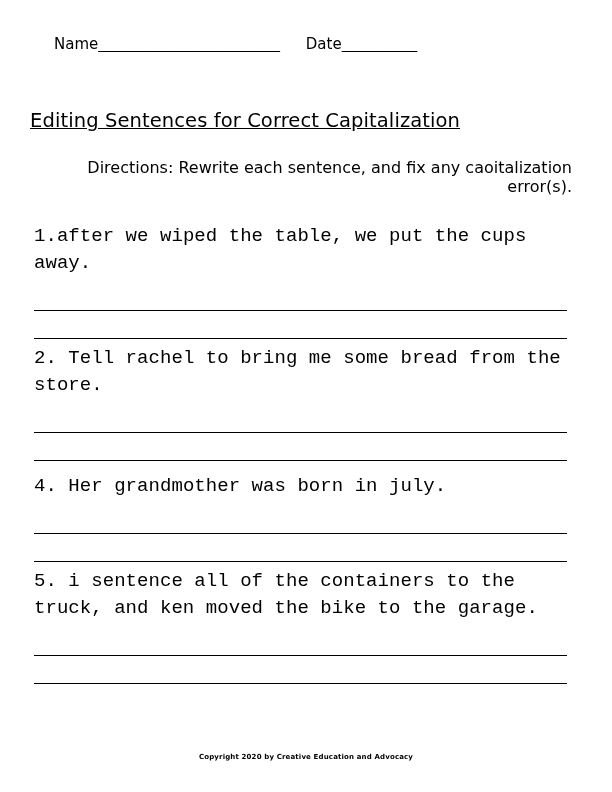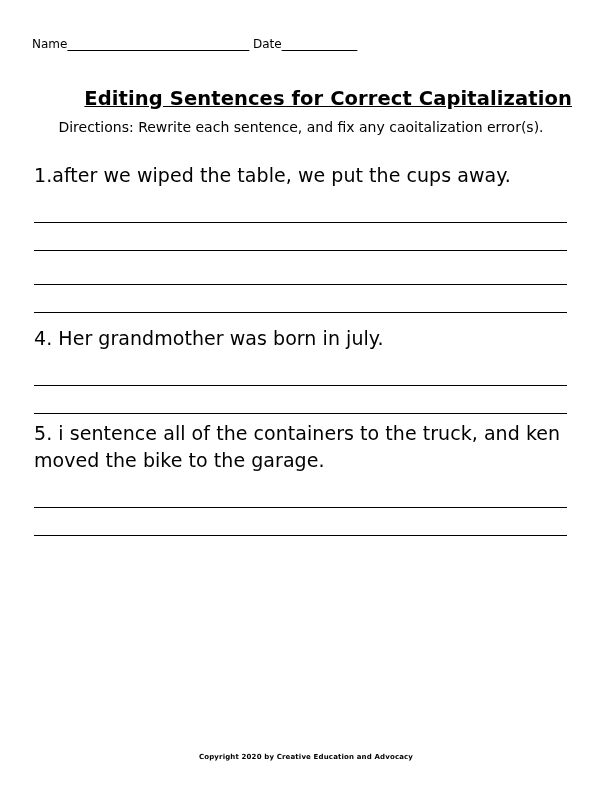--- a/index.html
+++ b/index.html
@@ -23,45 +23,46 @@
   }
 
   
   .namedate {
     font-size: 13.5px;
     letter-spacing: 0px;
     white-space: nowrap;
     margin: 5px 0 0 2px;
     font-family: "DejaVu Sans", sans-serif;
   }
-  .namedate .lbl { font-size: 12px; }
+  .namedate .lbl { font-size: 15px; margin-left: 22px; }
   .namedate .rule { letter-spacing: -0.5px; }
 
   
   .title {
-    text-align: right;
+    text-align: left;
     font-size: 19.5px;
-    font-weight: bold;
+    font-weight: normal;
     text-decoration: underline;
-    margin-top: 36px;
+    margin-top: 56px;
     letter-spacing: 0.1px;
   }
   .directions {
-    text-align: center;
-    font-size: 14px;
-    margin-top: 9px;
+    text-align: right;
+    font-size: 16px;
+    margin-top: 26px;
     letter-spacing: 0px;
   }
 
   
   .items {
     margin-top: 27px;
   }
   .item {
     margin-bottom: 0px;
+    font-family: Liberation Mono, monospace;
   }
   .sentence {
     font-size: 19px;
     line-height: 1.42;
     margin: 0 0 6px 4px;
     letter-spacing: 0.05px;
     font-weight: 400;
   }
   .answer-lines {
     margin: 0 0 0 4px;
@@ -104,20 +105,21 @@
       <div class="sentence"><span>1.</span><span>after we wiped the table, we put the cups away.</span></div>
       <div class="answer-lines">
         <div class="aline"></div>
         <div class="aline"></div>
       </div>
     </div>
 
     <div class="spacer-6"></div>
 
     <div class="item">
+      <div class="sentence"><span>2.</span> <span>Tell rachel to bring me some bread from the store.</span></div>
       <div class="answer-lines">
         <div class="aline"></div>
         <div class="aline"></div>
       </div>
     </div>
 
     <div class="spacer-6"></div>
 
 
     <div class="spacer-6"></div>

